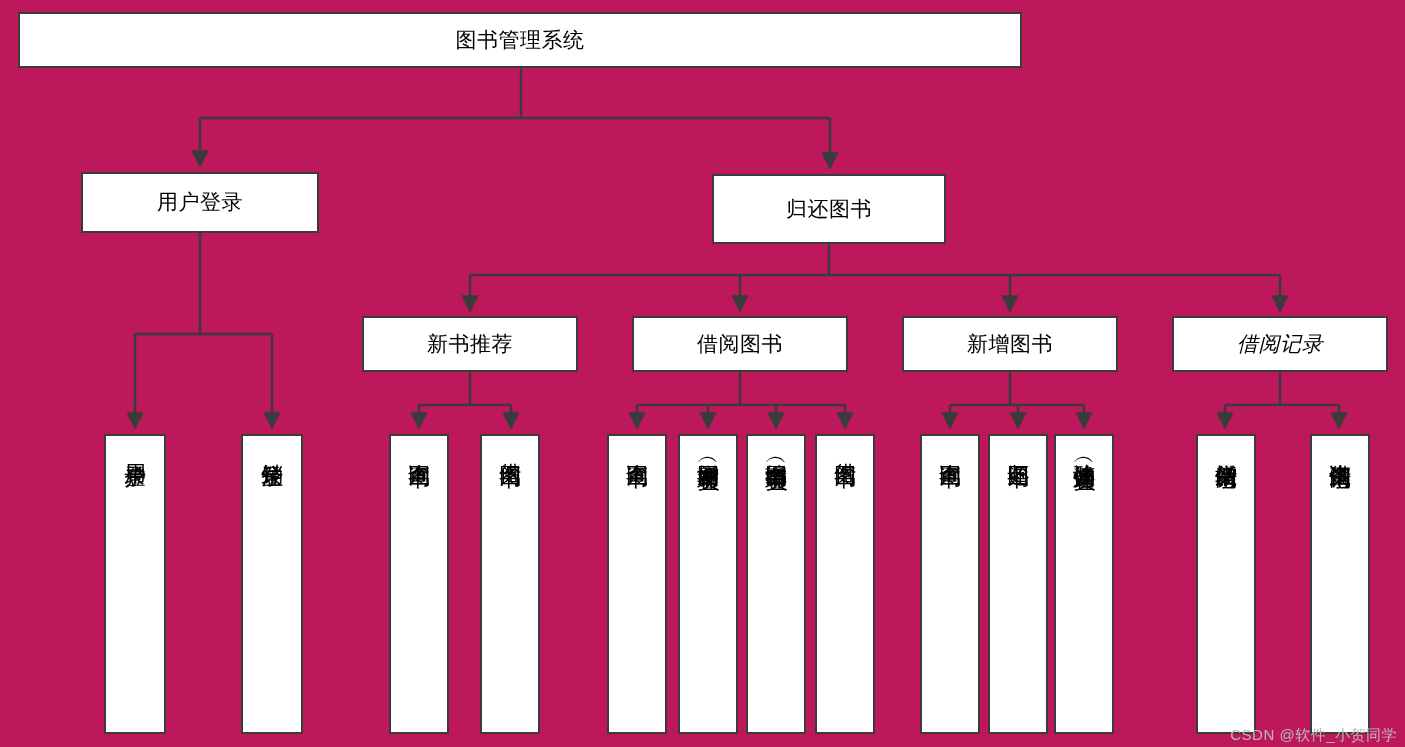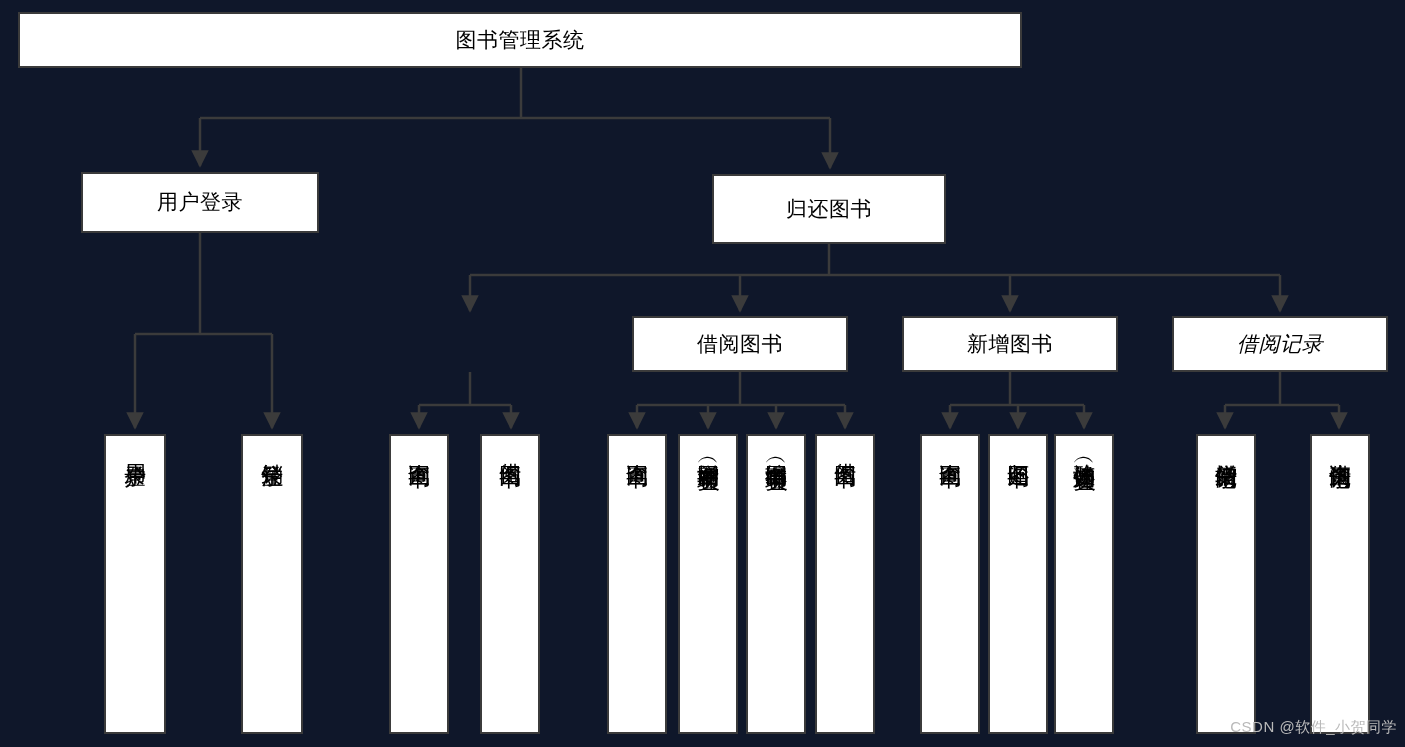--- a/index.html
+++ b/index.html
@@ -7,21 +7,21 @@
     padding: 0;
     background: #ffffff;
   }
   body {
     font-family: "Liberation Sans", "DejaVu Sans", sans-serif;
   }
   #canvas {
     position: relative;
     width: 1405px;
     height: 747px;
-    background: #0f172a;
+    background: #be185d;
     overflow: hidden;
   }
   svg.wires {
     position: absolute;
     left: 0;
     top: 0;
     width: 1405px;
     height: 747px;
     pointer-events: none;
   }
@@ -54,21 +54,21 @@
     writing-mode: vertical-rl;
     text-orientation: upright;
     font-size: 22px;
     line-height: 1.12;
     letter-spacing: 1px;
     white-space: nowrap;
   }
   #watermark {
     position: absolute;
     right: 8px;
-    bottom: 10px;
+    bottom: 2px;
     font-size: 15px;
     color: #b9b9b9;
     z-index: 5;
     white-space: nowrap;
     letter-spacing: 0.5px;
     text-align: right;
   }
 </style>
 </head>
 <body>
@@ -130,20 +130,23 @@
   </div>
 
   <div class="node h-node" style="left:81px; top:172px; width:238px; height:61px;">
     <span class="lbl">用户登录</span>
   </div>
 
   <div class="node h-node" style="left:712px; top:174px; width:234px; height:70px;">
     <span class="lbl">归还图书</span>
   </div>
 
+  <div class="node h-node" style="left:362px; top:316px; width:216px; height:56px;">
+    <span class="lbl">新书推荐</span>
+  </div>
 
   <div class="node h-node" style="left:632px; top:316px; width:216px; height:56px;">
     <span class="lbl">借阅图书</span>
   </div>
 
   <div class="node h-node" style="left:902px; top:316px; width:216px; height:56px;">
     <span class="lbl">新增图书</span>
   </div>
 
   <div class="node h-node" style="left:1172px; top:316px; width:216px; height:56px;font-style:italic;">

